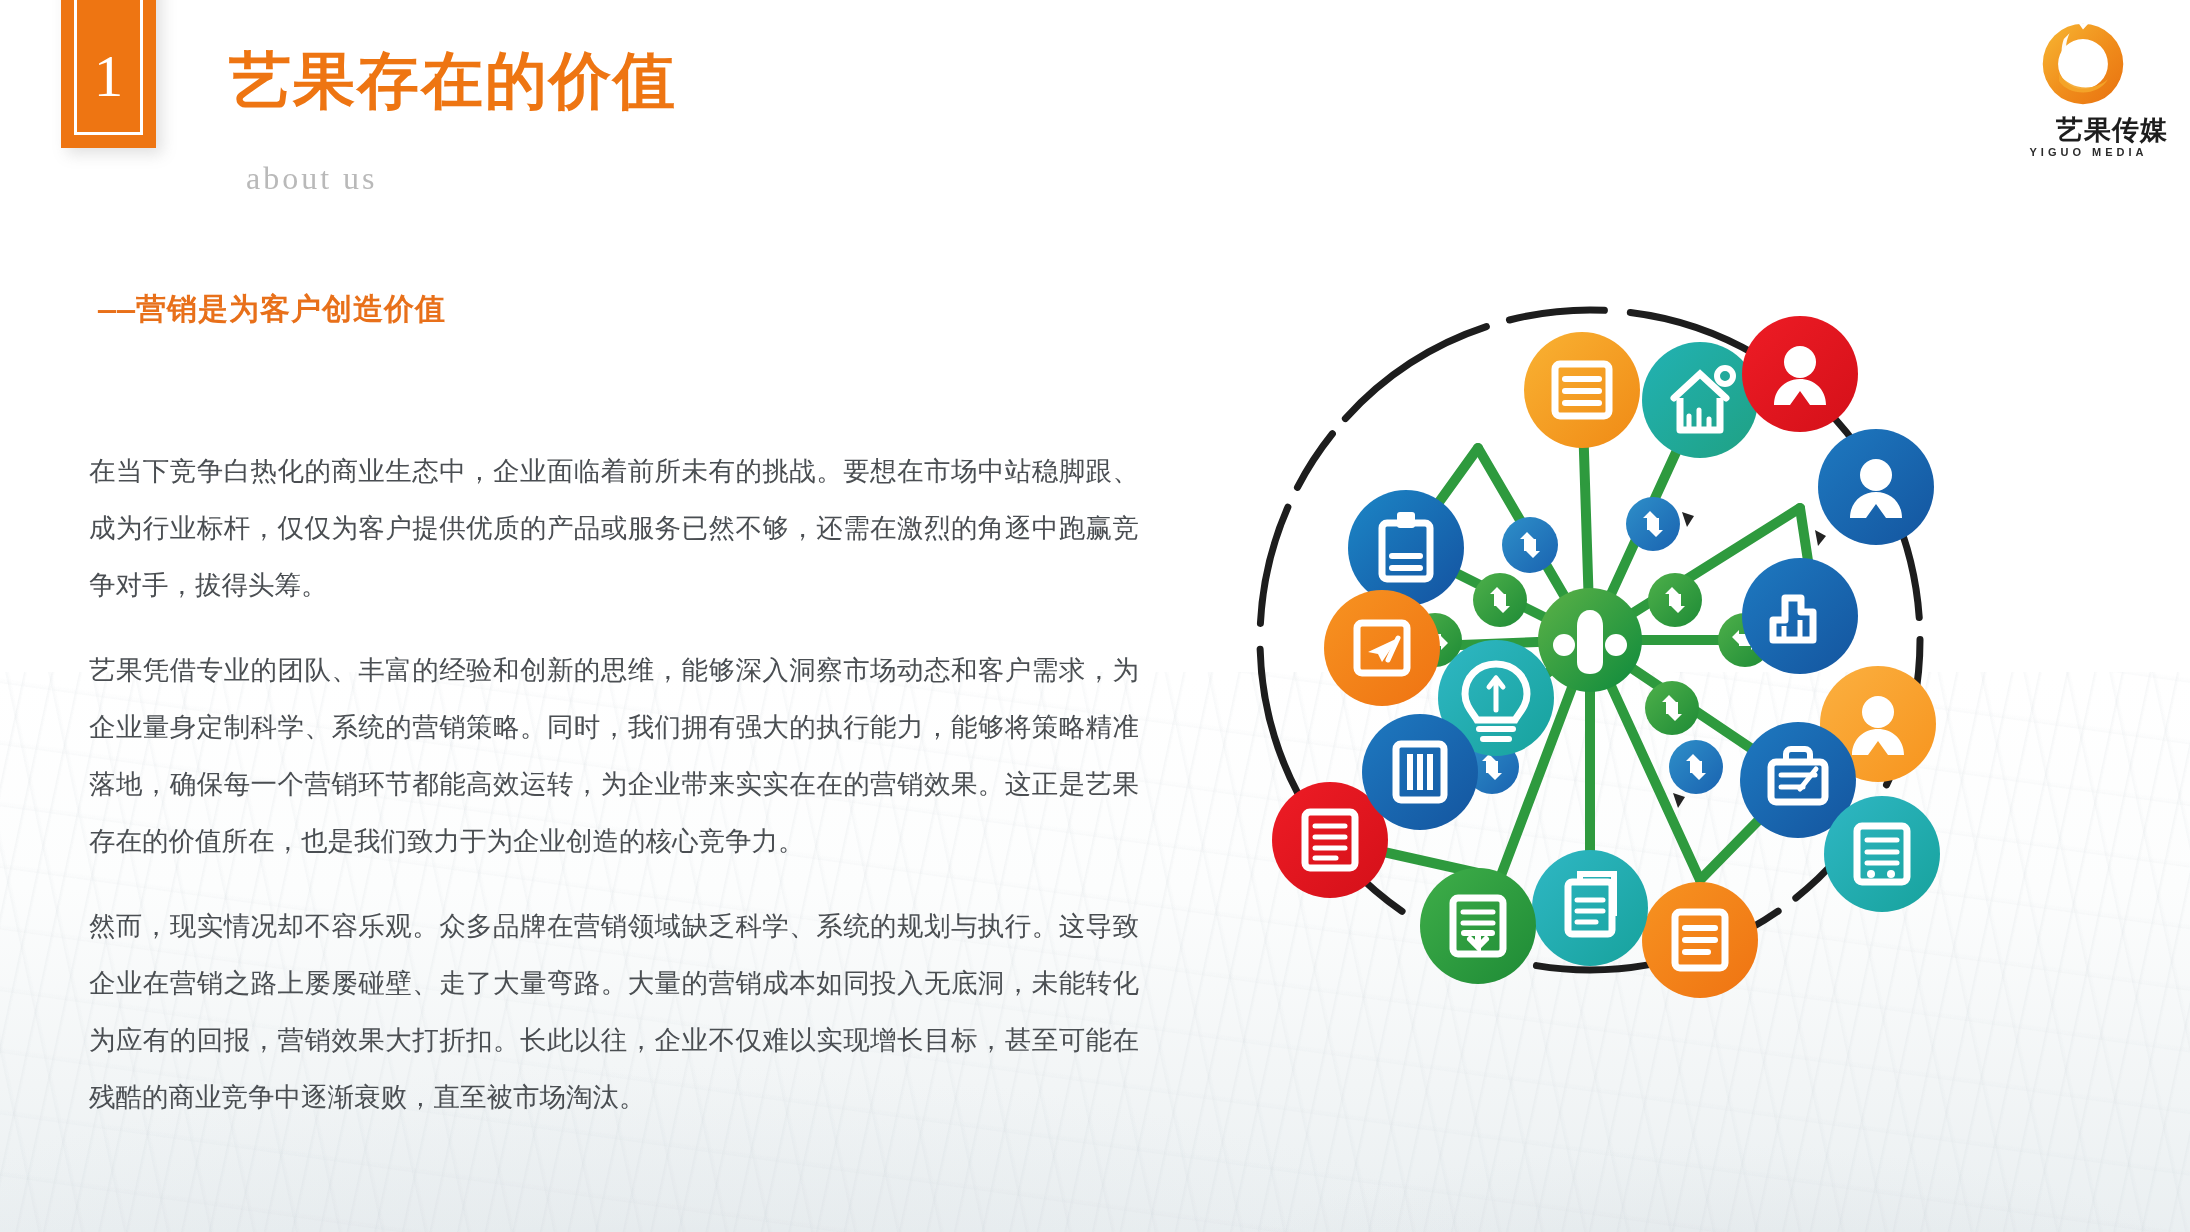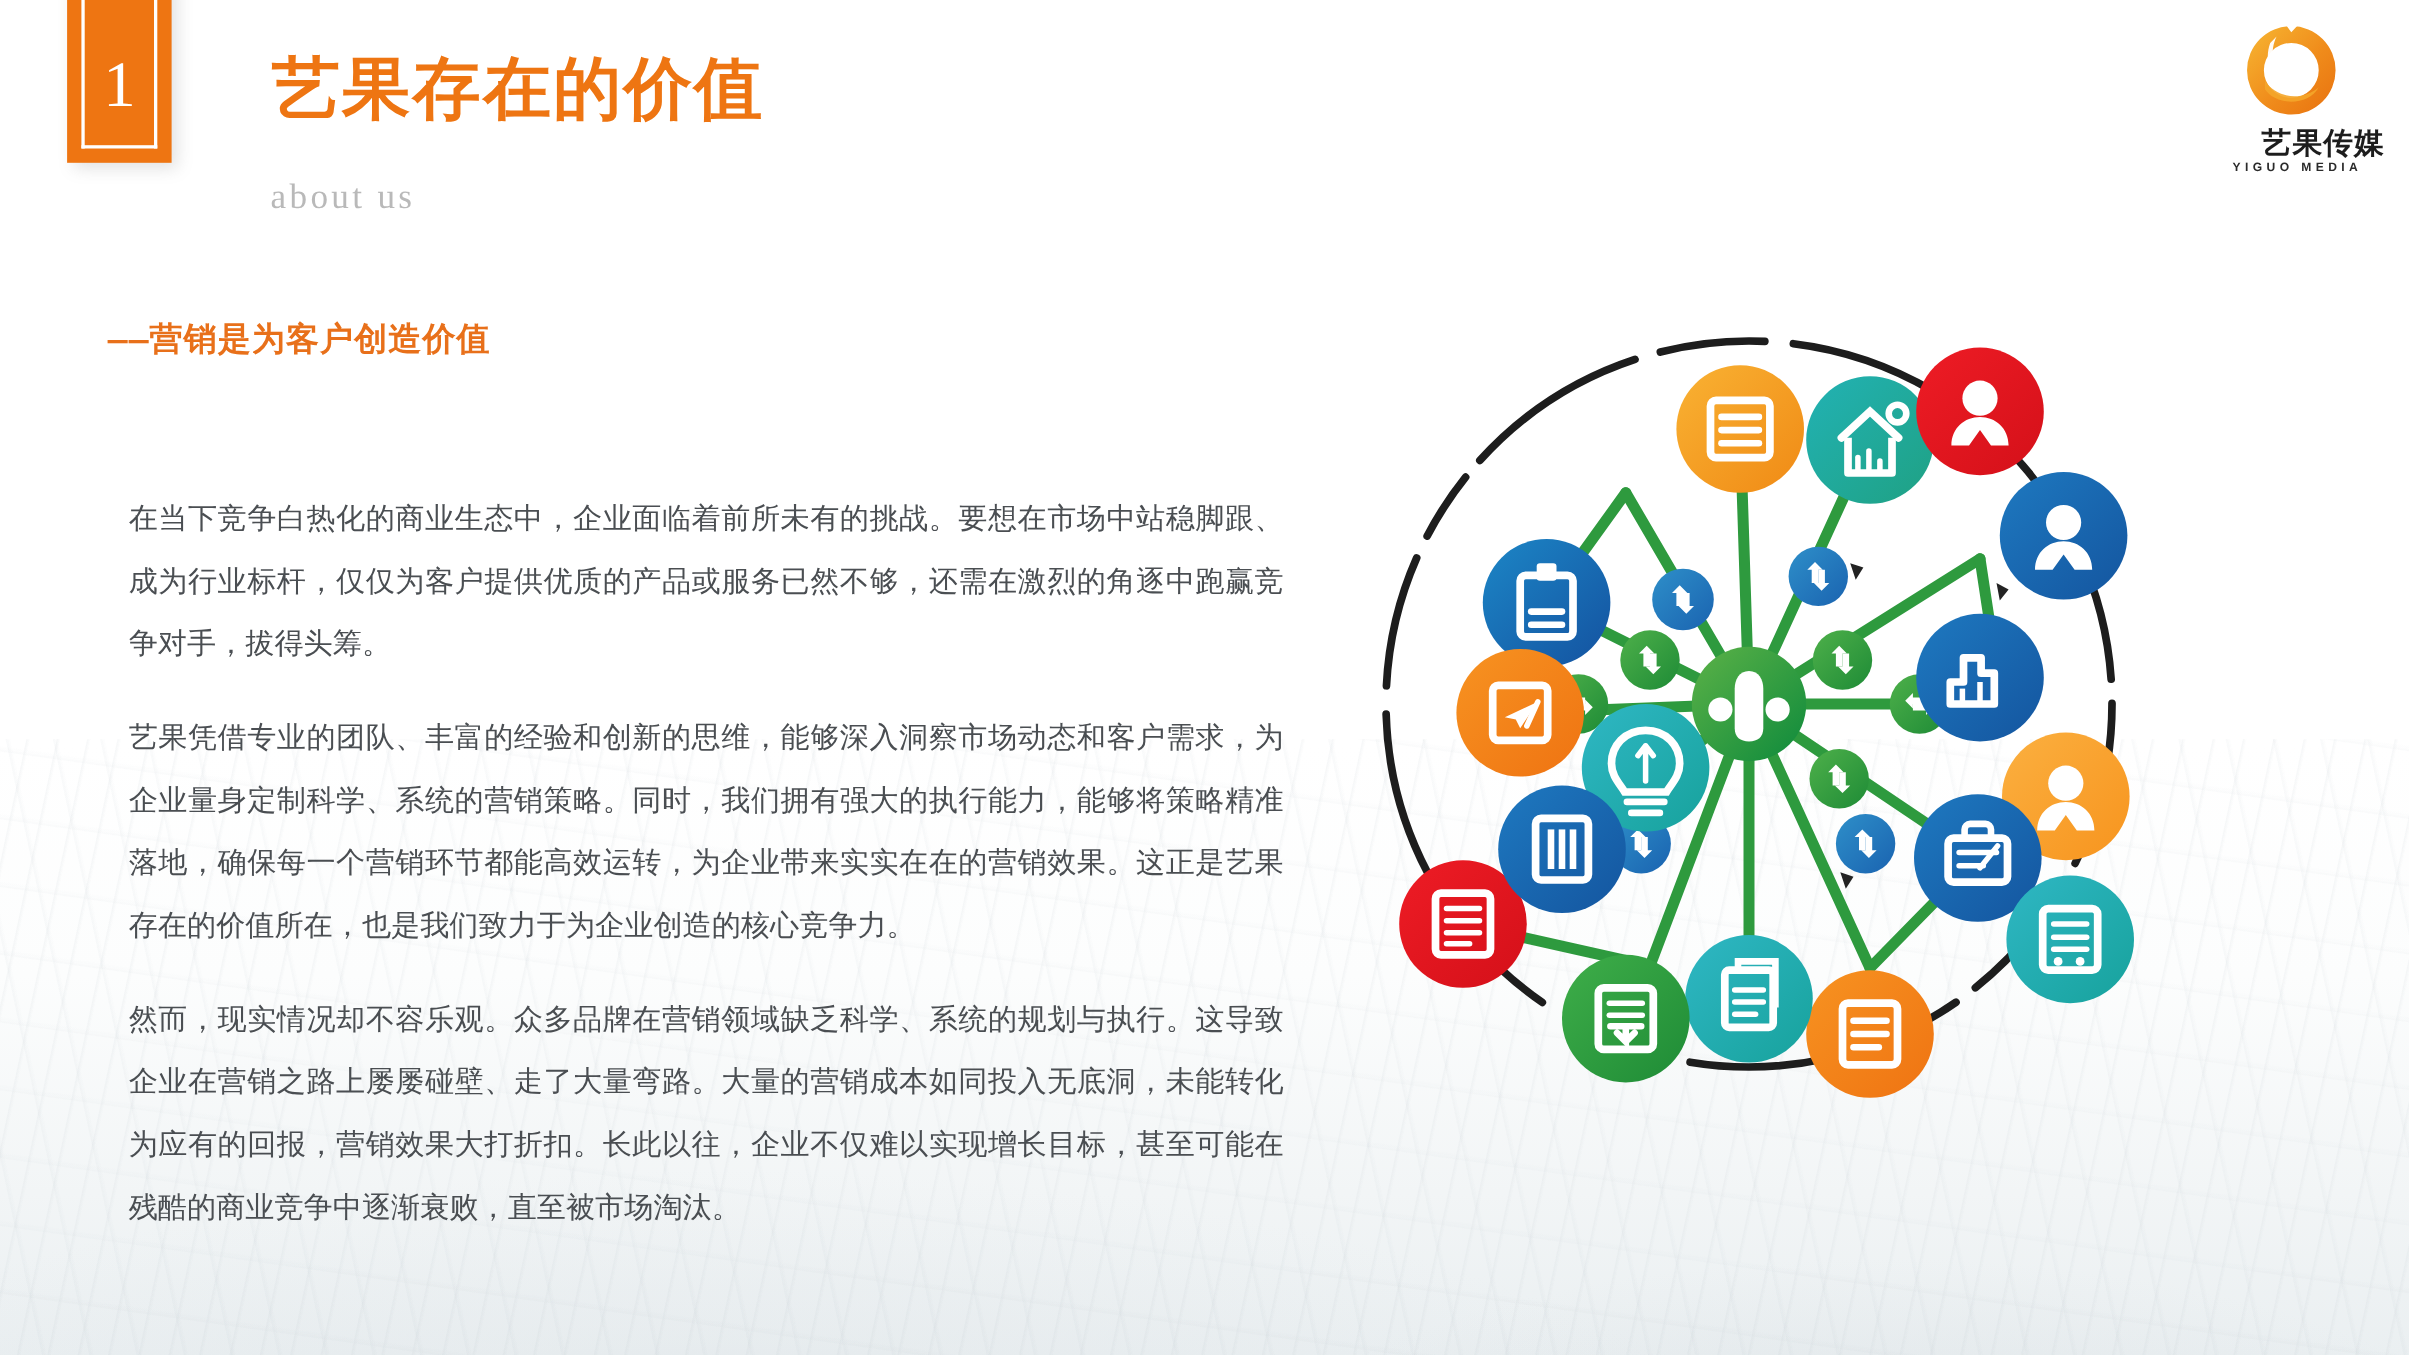--- a/index.html
+++ b/index.html
@@ -34,21 +34,21 @@
   .num-box::after{
     content:"";position:absolute;left:13px;top:0;right:13px;bottom:13px;
     border:3px solid #ffffff;border-top:none;
   }
   .num-box .num{
     position:absolute;left:0;right:0;bottom:42px;text-align:center;
     color:#fff;font-size:59px;line-height:1;
     font-family:"Liberation Serif",serif;font-weight:400;
   }
   .head-title{
-    position:absolute;left:247px;top:50px;
+    position:absolute;left:229px;top:50px;
     color:#EE7512;font-size:62px;line-height:1;letter-spacing:2px;
     font-family:"DejaVu Serif","Liberation Serif",serif;font-weight:700;
     white-space:nowrap;
   }
   .head-sub{
     position:absolute;left:246px;top:160px;
     color:#b9b9b9;font-size:32px;letter-spacing:3px;
     font-family:"Liberation Serif",serif;
   }
 
@@ -66,21 +66,21 @@
     font-family:"Liberation Sans",sans-serif;font-weight:700;
   }
 
   
   .lead{
     position:absolute;left:98px;top:296px;
     color:#E8701A;font-size:30px;line-height:1;font-weight:700;letter-spacing:1px;
     font-family:Liberation Mono, monospace;white-space:nowrap;
   }
   .copy{
-    position:absolute;left:117px;top:443px;width:1050px;
+    position:absolute;left:89px;top:443px;width:1050px;
     color:#4a4e52;font-size:26.5px;line-height:57px;
     font-family:"Liberation Serif","DejaVu Serif",serif;
     text-align:justify;text-justify:inter-ideograph;
   }
   .copy p{margin:0 0 28px 0;text-indent:0;}
   .copy p:last-child{margin-bottom:0;}
 
   
   .graphic{position:absolute;left:1230px;top:280px;width:720px;height:720px;}
   .graphic svg{display:block;width:720px;height:720px;}

